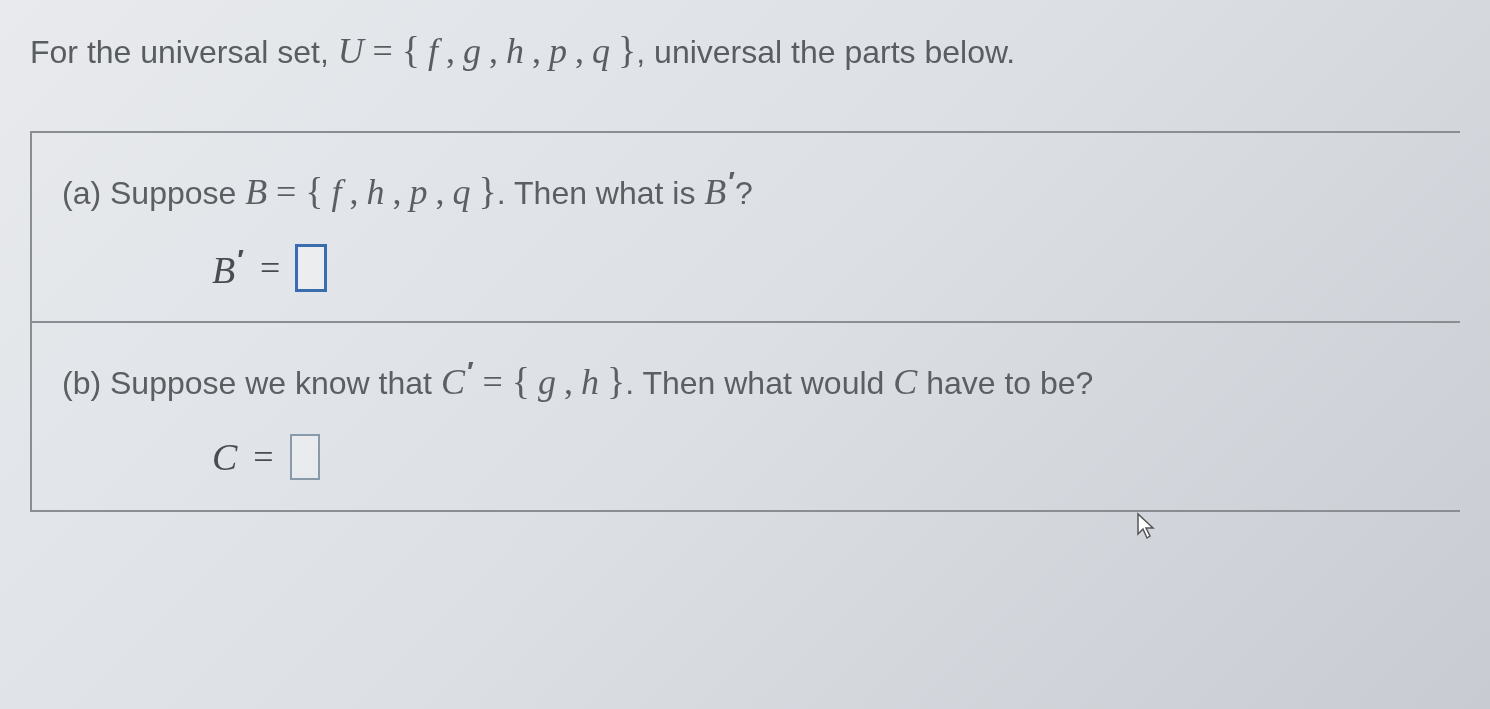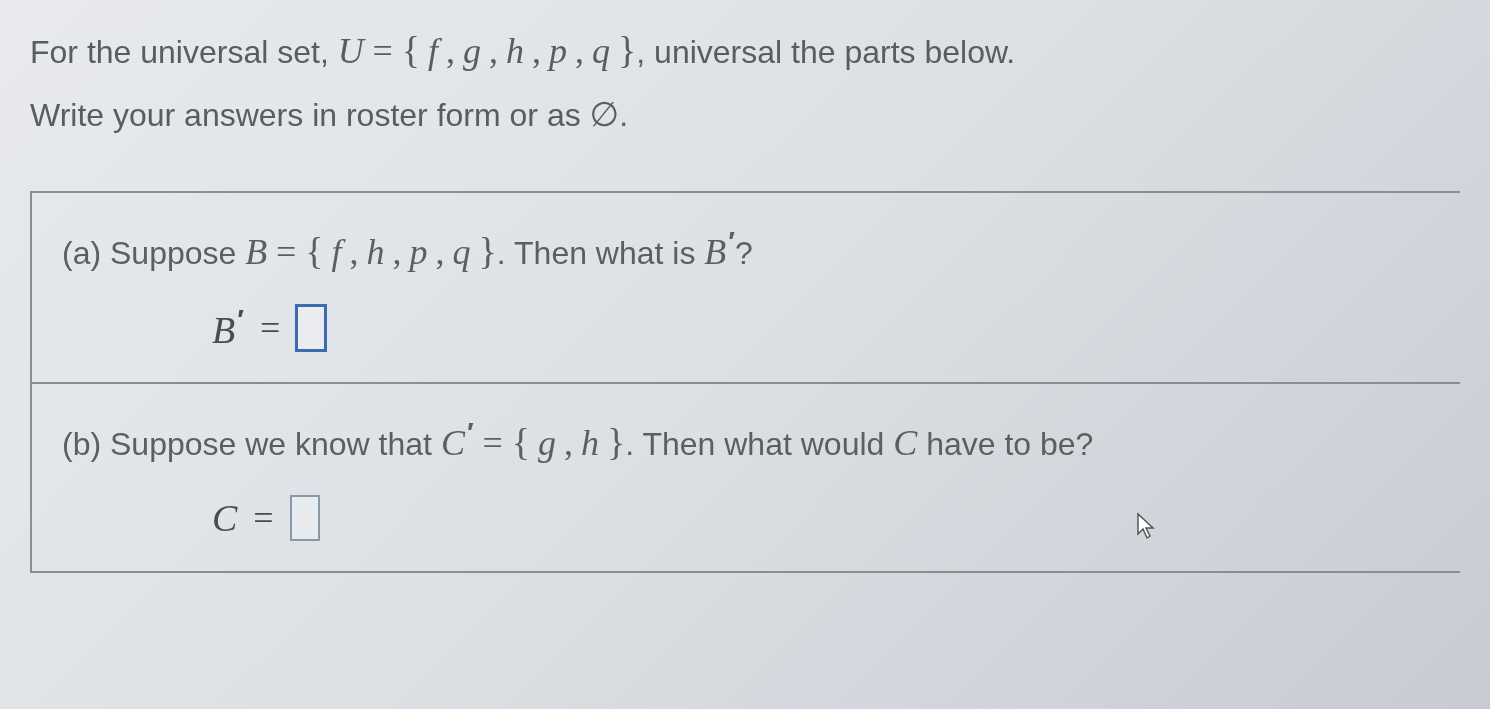--- a/index.html
+++ b/index.html
@@ -120,23 +120,20 @@
 </head>
 <body>
 
 <div class="intro-text">
   <div class="intro-line">
     <span>For the universal set, </span>
     <span class="math-italic">U</span>
     <span class="math-set">=</span>
     <span class="math-set"><span class="brace">{</span><span class="elem">f</span><span class="comma">,</span><span class="elem">g</span><span class="comma">,</span><span class="elem">h</span><span class="comma">,</span><span class="elem">p</span><span class="comma">,</span><span class="elem">q</span><span class="brace">}</span></span><span>, universal the parts below.</span>
   </div>
-  <div class="intro-line">
-    <span>Write your answers in roster form or as </span><span class="empty-set">∅</span><span>.</span>
-  </div>
 </div>
 
 <div class="question-box">
 
   <div class="part-row">
     <div class="part-text">
       <span>(a) Suppose </span>
       <span class="math-italic">B</span>
       <span class="math-set">=</span>
       <span class="math-set"><span class="brace">{</span><span class="elem">f</span><span class="comma">,</span><span class="elem">h</span><span class="comma">,</span><span class="elem">p</span><span class="comma">,</span><span class="elem">q</span><span class="brace">}</span></span><span>. Then what is </span><span class="math-italic"><span>B</span><span class="prime">′</span></span><span>?</span>

